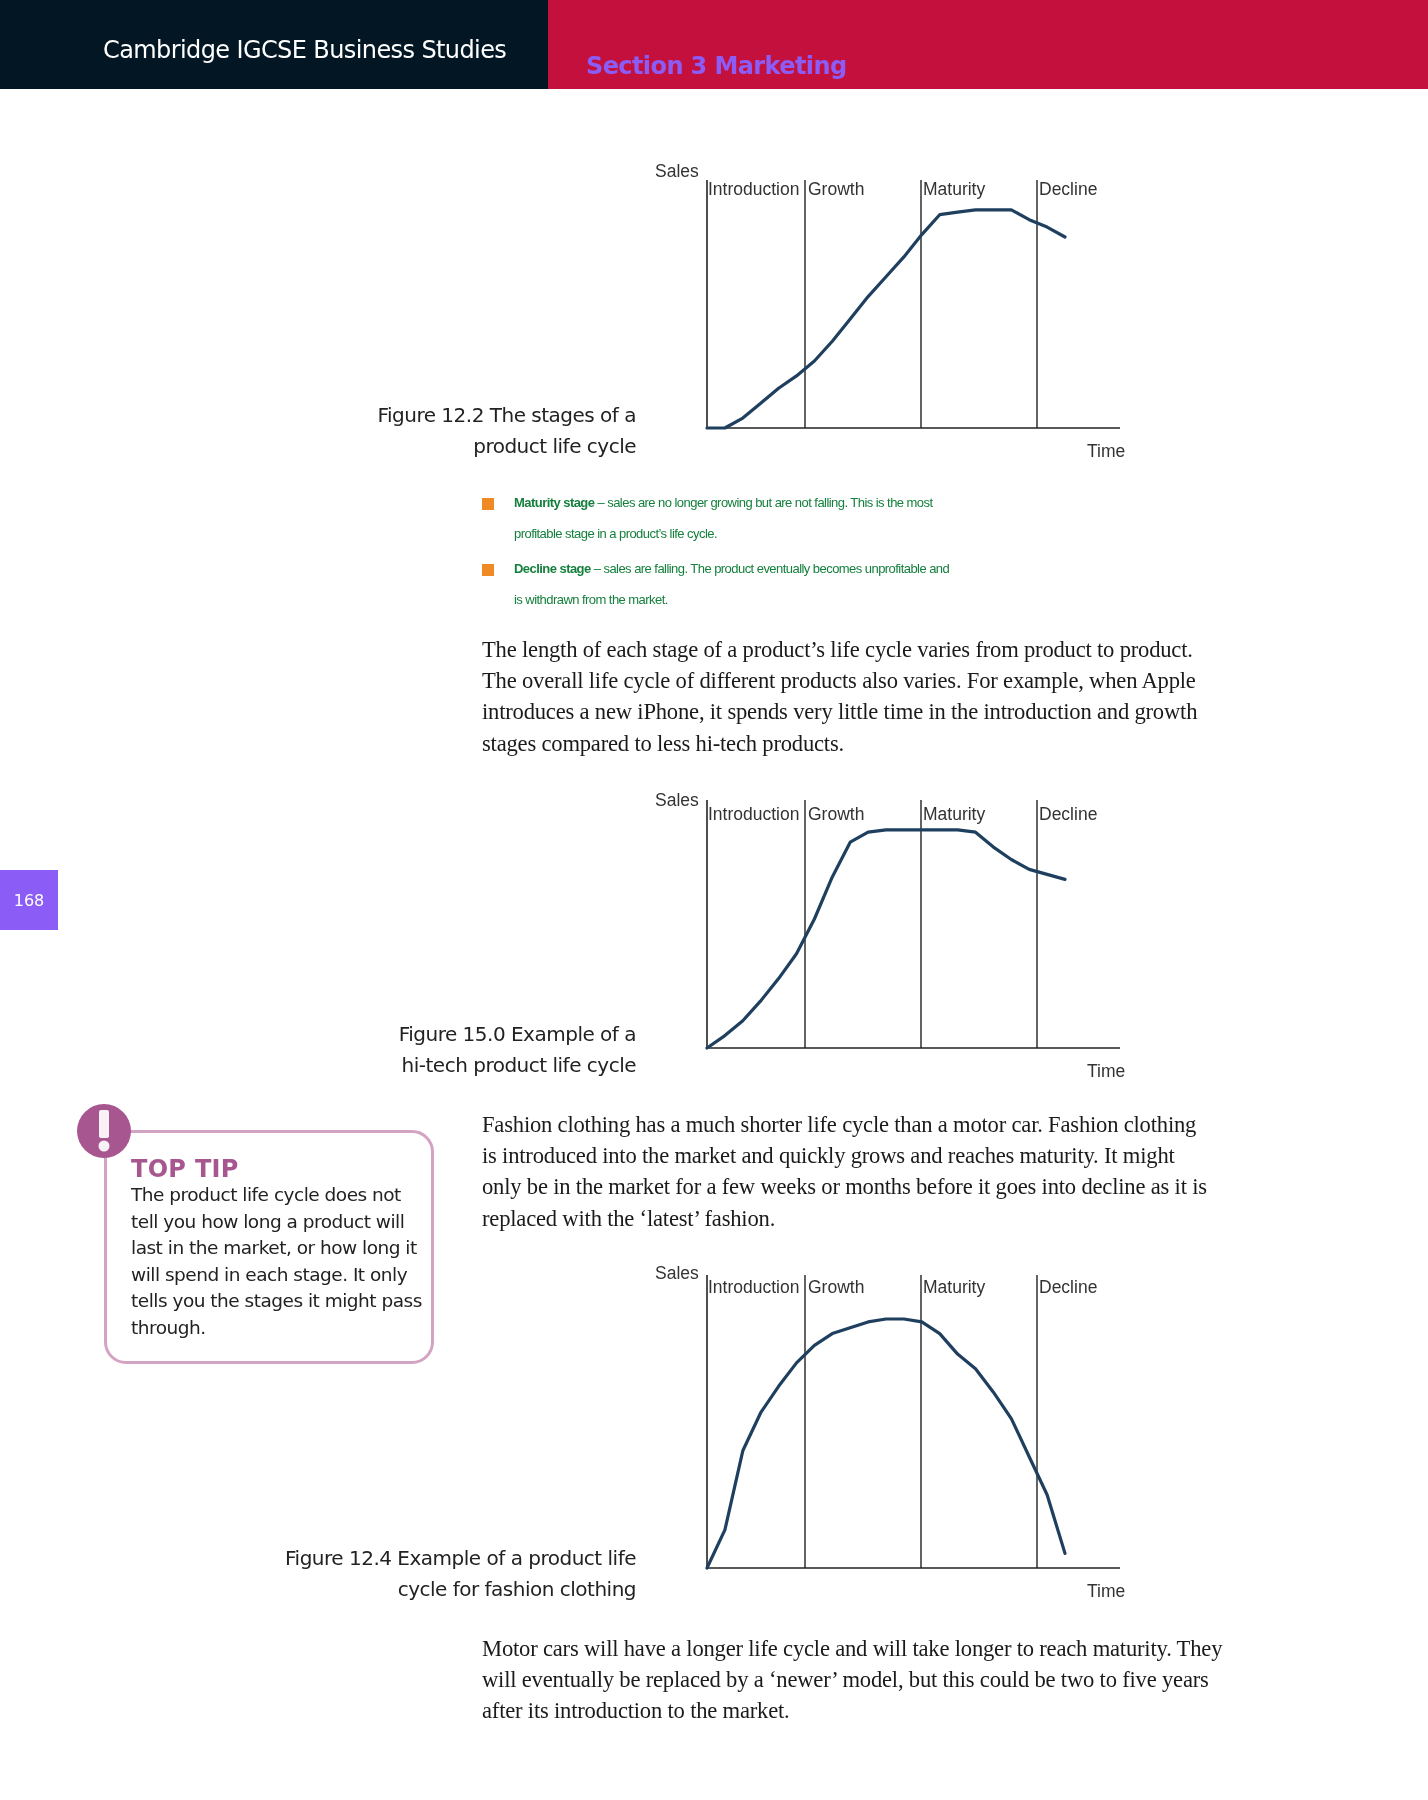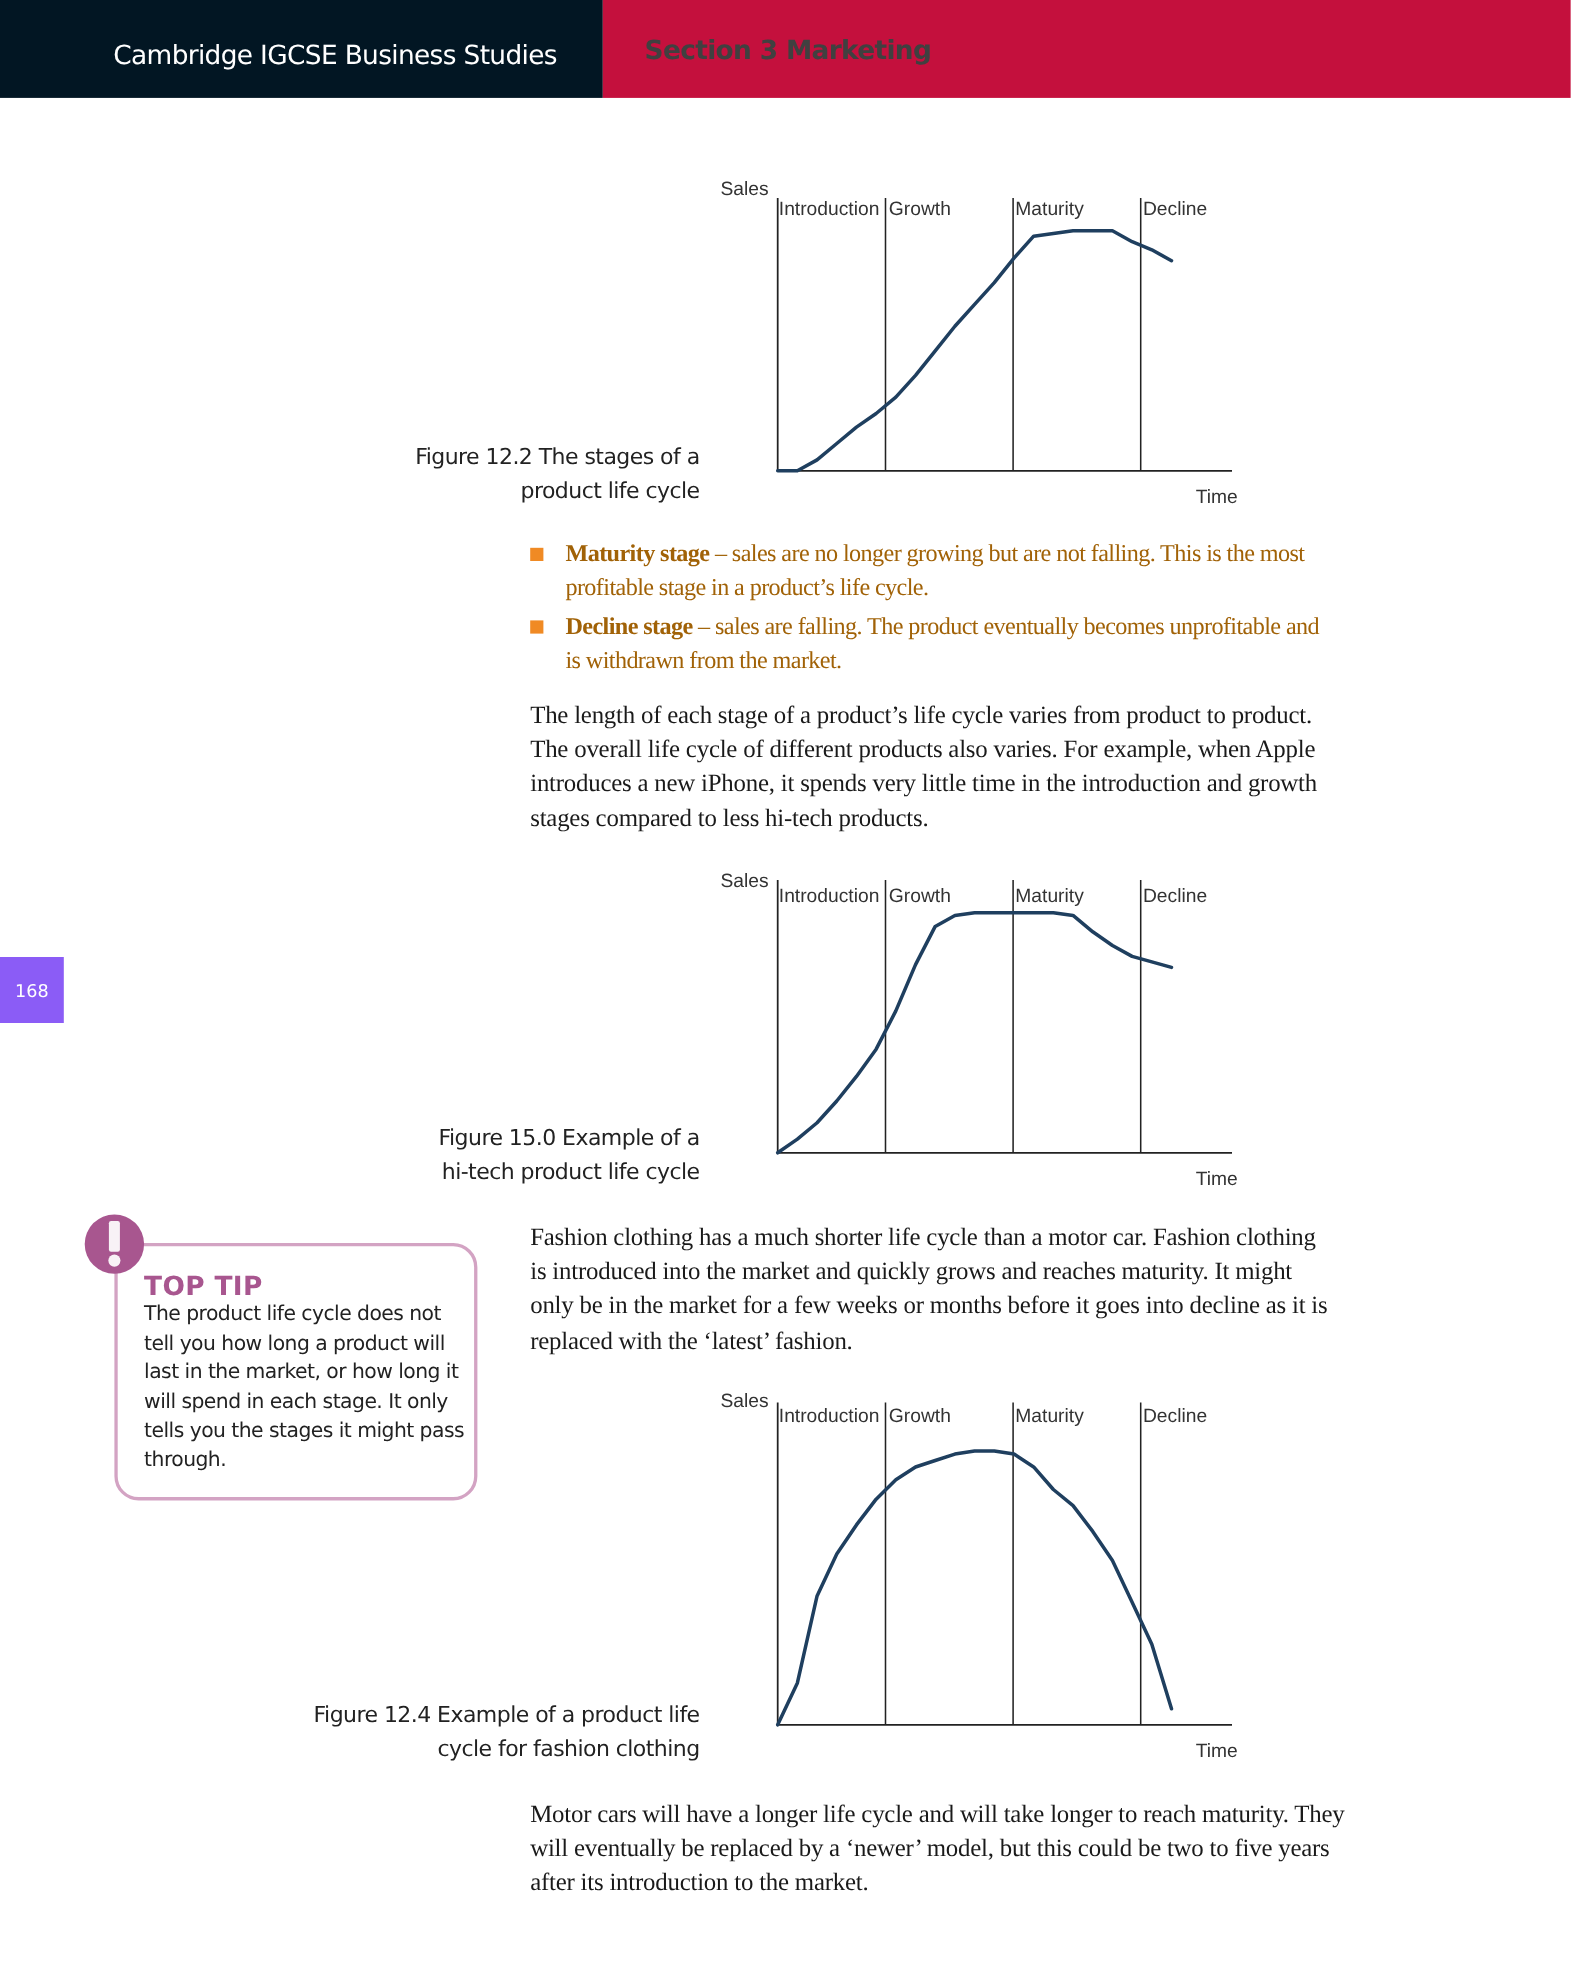--- a/index.html
+++ b/index.html
@@ -1,27 +1,27 @@
 <!DOCTYPE html>
 <html><head>
 <meta charset="utf-8">
 <style>
   html, body { margin: 0; padding: 0; background: #ffffff; }
   body { width: 1428px; height: 1800px; position: relative; overflow: hidden; font-family: "Liberation Sans", sans-serif; color: #1a1a1a; }
   .header { position: absolute; left: 0; top: 0; width: 1428px; height: 89px; }
   .header-left { position: absolute; left: 0; top: 0; width: 548px; height: 89px; background: #021623; }
   .header-right { position: absolute; left: 548px; top: 0; width: 880px; height: 89px; background: #c4103d; }
   .header-title { position: absolute; left: 103px; top: 36px; font-family: "DejaVu Sans", sans-serif; font-size: 24px; color: #ffffff; letter-spacing: -0.6px; font-weight: 500; }
-  .header-section { position: absolute; left: 586px; top: 32px; font-family: "DejaVu Sans", sans-serif; font-size: 24px; color: #404040; font-weight: bold; letter-spacing: -0.6px; }
+  .header-section { position: absolute; left: 586px; top: 52px; font-family: "DejaVu Sans", sans-serif; font-size: 24px; color: #8b5cf6; font-weight: bold; letter-spacing: -0.6px; }
   .page-number { position: absolute; left: 0; top: 870px; width: 58px; height: 60px; background: #8b5cf6; color: #ffffff; font-family: "DejaVu Sans", sans-serif; font-size: 16px; display: flex; align-items: center; justify-content: center; }
   .caption { position: absolute; font-family: "DejaVu Sans", sans-serif; font-size: 20px; line-height: 31px; text-align: right; color: #222; letter-spacing: -0.5px; }
   .caption div { white-space: nowrap; }
   .chart { position: absolute; left: 600px; width: 540px; }
   .chart svg { display: block; }
-  .bullets { position: absolute; left: 478px; top: 487px; width: 830px; font-family: Liberation Serif, serif; font-size: 22px; line-height: 31px; letter-spacing: -0.55px; color: #a16207; }
+  .bullets { position: absolute; left: 478px; top: 487px; width: 830px; font-family: Liberation Sans, sans-serif; font-size: 13px; line-height: 31px; letter-spacing: -0.55px; color: #15803d; }
   .bullet-item { position: relative; padding-left: 36px; margin-bottom: 4px; }
   .bullet-marker { position: absolute; left: 4px; top: 11px; width: 12px; height: 12px; background: #f08a24; }
   .bullet-item b { font-weight: bold; }
   .para { position: absolute; left: 482px; width: 820px; font-family: "Liberation Serif", serif; font-size: 22.6px; line-height: 31.2px; color: #1a1a1a; letter-spacing: -0.2px; }
   .para div { white-space: nowrap; }
   .tip-box { position: absolute; left: 104px; top: 1130px; width: 330px; height: 234px; border: 3px solid #d3a3c3; border-radius: 22px; box-sizing: border-box; background: #ffffff; }
   .tip-icon { position: absolute; left: 77px; top: 1104px; width: 54px; height: 54px; border-radius: 50%; background: #a8568f; }
   .tip-title { position: absolute; left: 131px; top: 1155px; font-family: "DejaVu Sans", sans-serif; font-weight: bold; font-size: 24px; color: #a8568f; letter-spacing: 0.3px; }
   .tip-body { position: absolute; left: 131px; top: 1182px; width: 300px; font-family: "DejaVu Sans", sans-serif; font-size: 18.5px; line-height: 26.5px; color: #222; letter-spacing: -0.5px; }
   .tip-body div { white-space: nowrap; }

